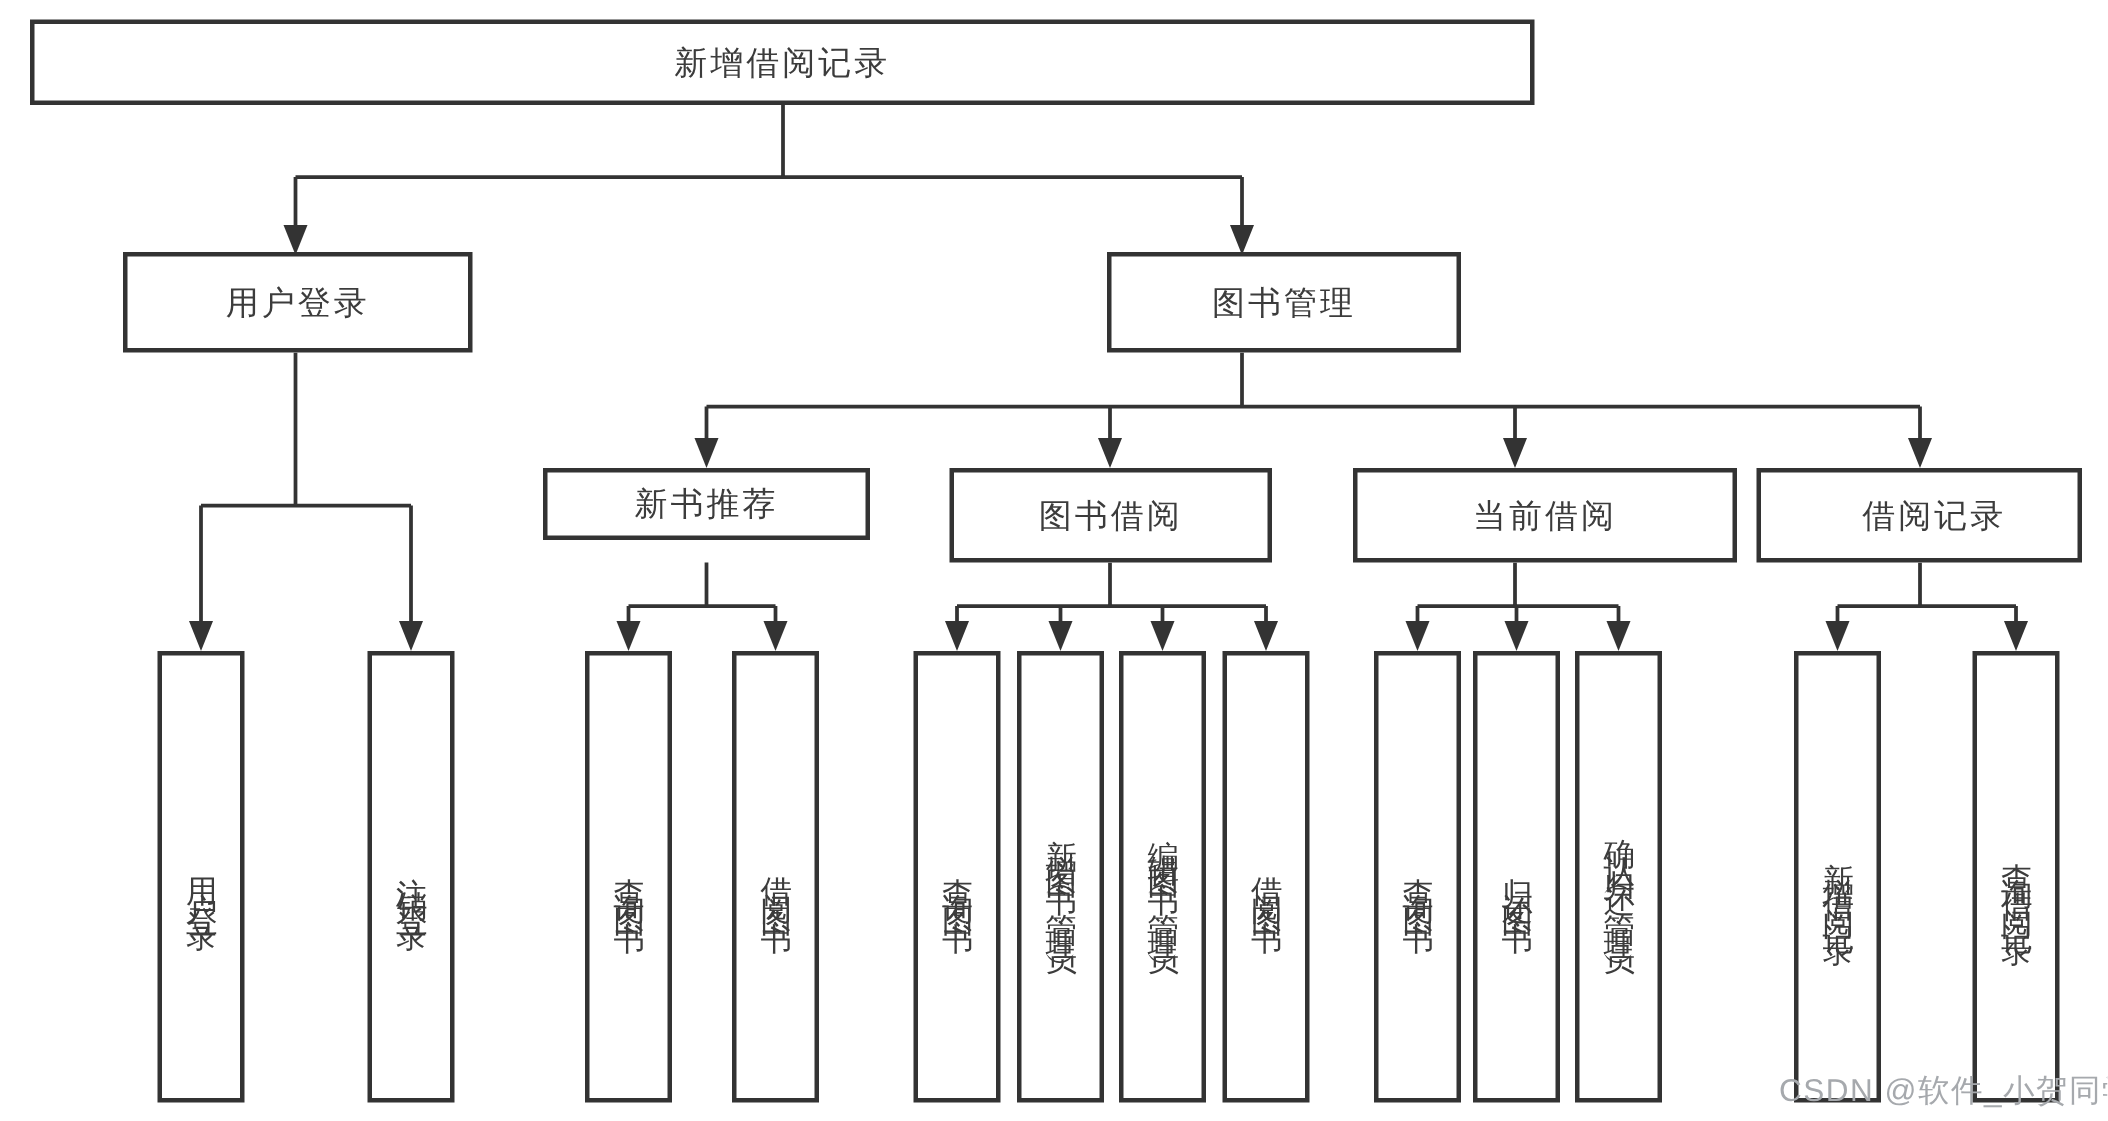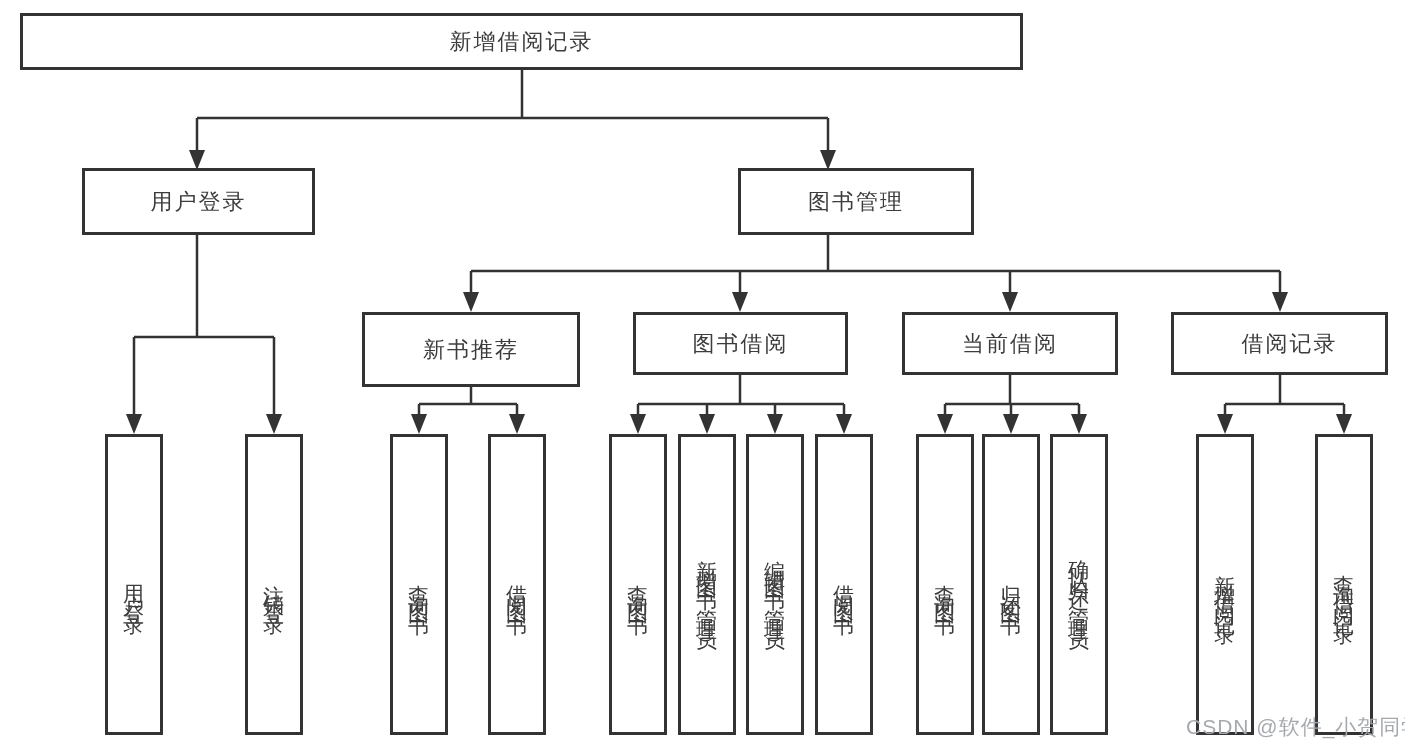--- a/index.html
+++ b/index.html
@@ -94,23 +94,23 @@
       <path d="M1217 414 L1233 414 L1225 434 Z"></path>
       <path d="M1336 414 L1352 414 L1344 434 Z"></path>
     </g>
   </svg>
 
   <div class="box" style="left:20px; top:13px; width:1003px; height:57px;">新增借阅记录</div>
 
   <div class="box" style="left:82px; top:168px; width:233px; height:67px;">用户登录</div>
   <div class="box" style="left:711px; top:168px; width:236px; height:67px;margin-left:27px;">图书管理</div>
 
-  <div class="box" style="left:362px; top:312px; width:218px; height:75px;text-align:center;">新书推荐</div>
+  <div class="box" style="left:362px; top:312px; width:218px; height:48px;text-align:center;">新书推荐</div>
   <div class="box" style="left:633px; top:312px; width:215px; height:63px;">图书借阅</div>
-  <div class="box" style="left:902px; top:312px; width:216px; height:63px;">当前借阅</div>
+  <div class="box" style="left:902px; top:312px; width:256px; height:63px;">当前借阅</div>
   <div class="box" style="left:1171px; top:312px; width:217px; height:63px;padding-left:20px;">借阅记录</div>
 
   <div class="box leaf" style="left:105px; top:434px; width:58px; height:301px;">用户登录</div>
   <div class="box leaf" style="left:245px; top:434px; width:58px; height:301px;">注销登录</div>
 
   <div class="box leaf" style="left:390px; top:434px; width:58px; height:301px;">查询图书</div>
   <div class="box leaf" style="left:488px; top:434px; width:58px; height:301px;">借阅图书</div>
 
   <div class="box leaf" style="left:609px; top:434px; width:58px; height:301px;">查询图书</div>
   <div class="box leaf" style="left:678px; top:434px; width:58px; height:301px;">新增图书（管理员）</div>

